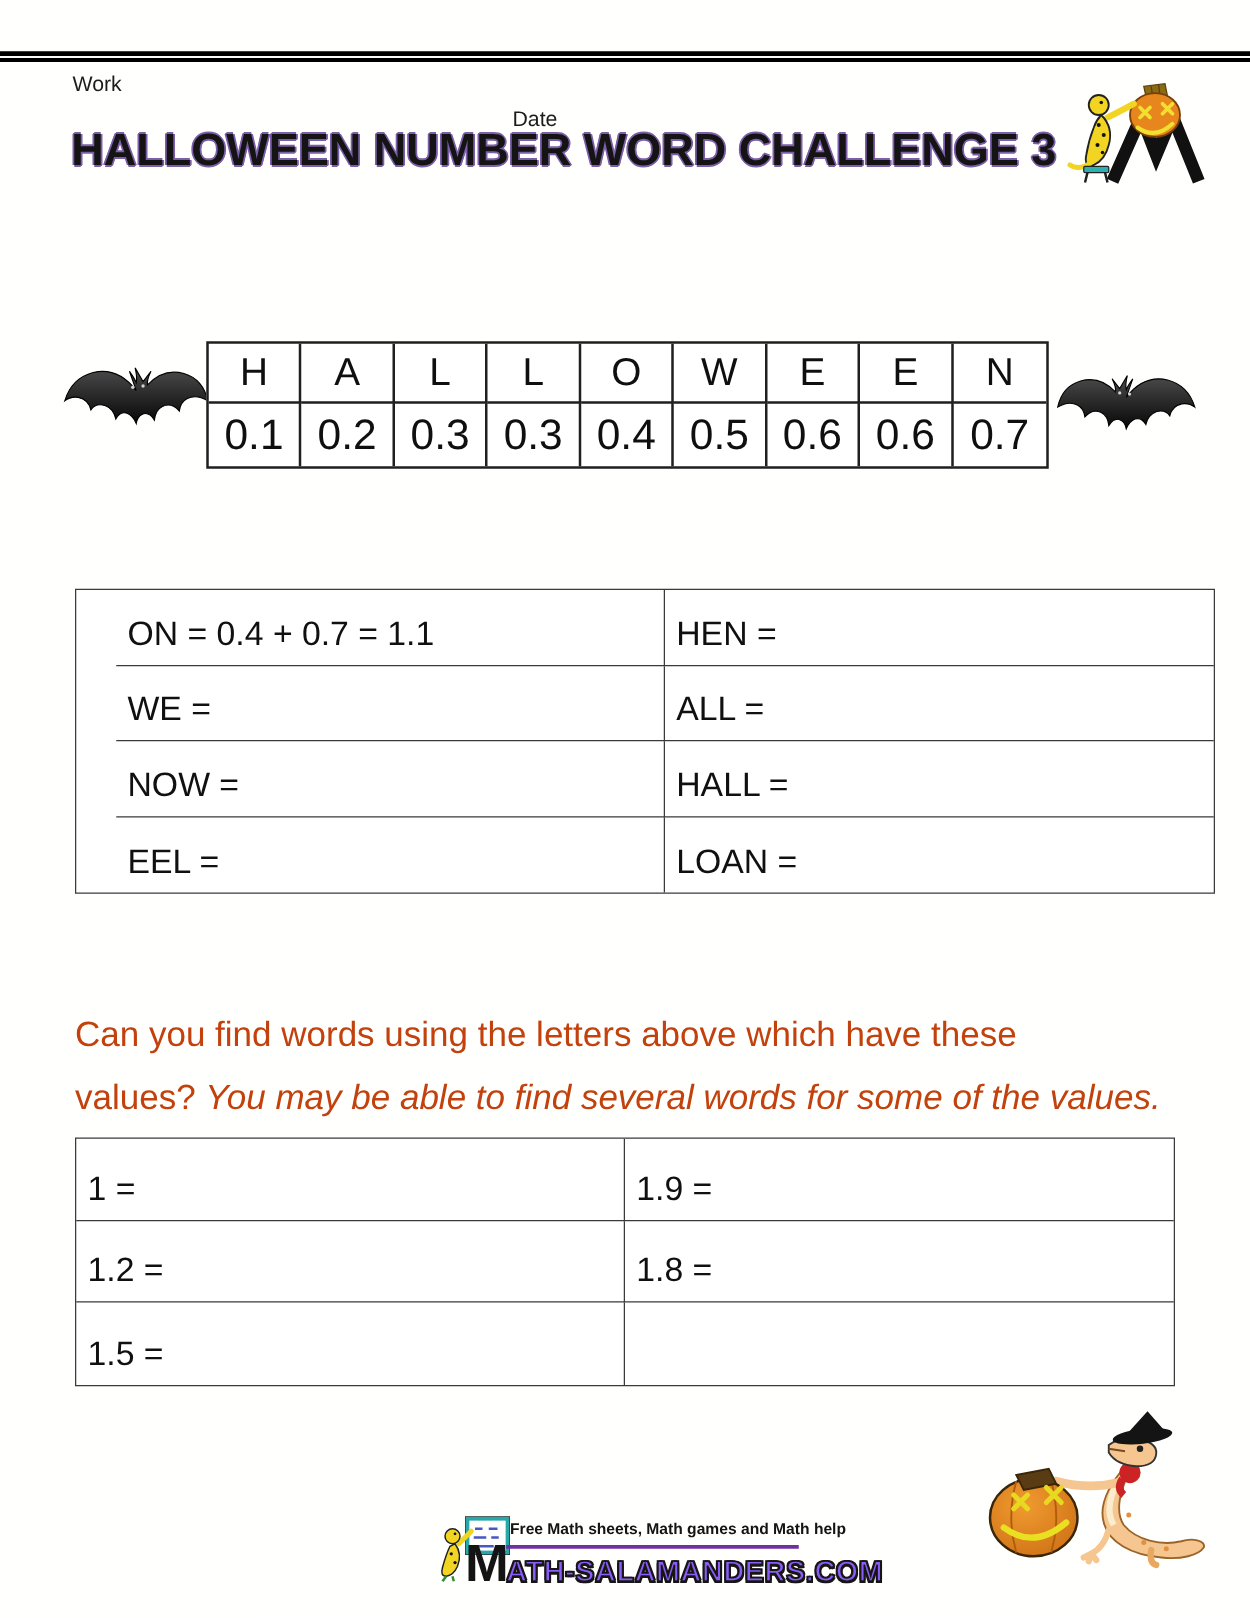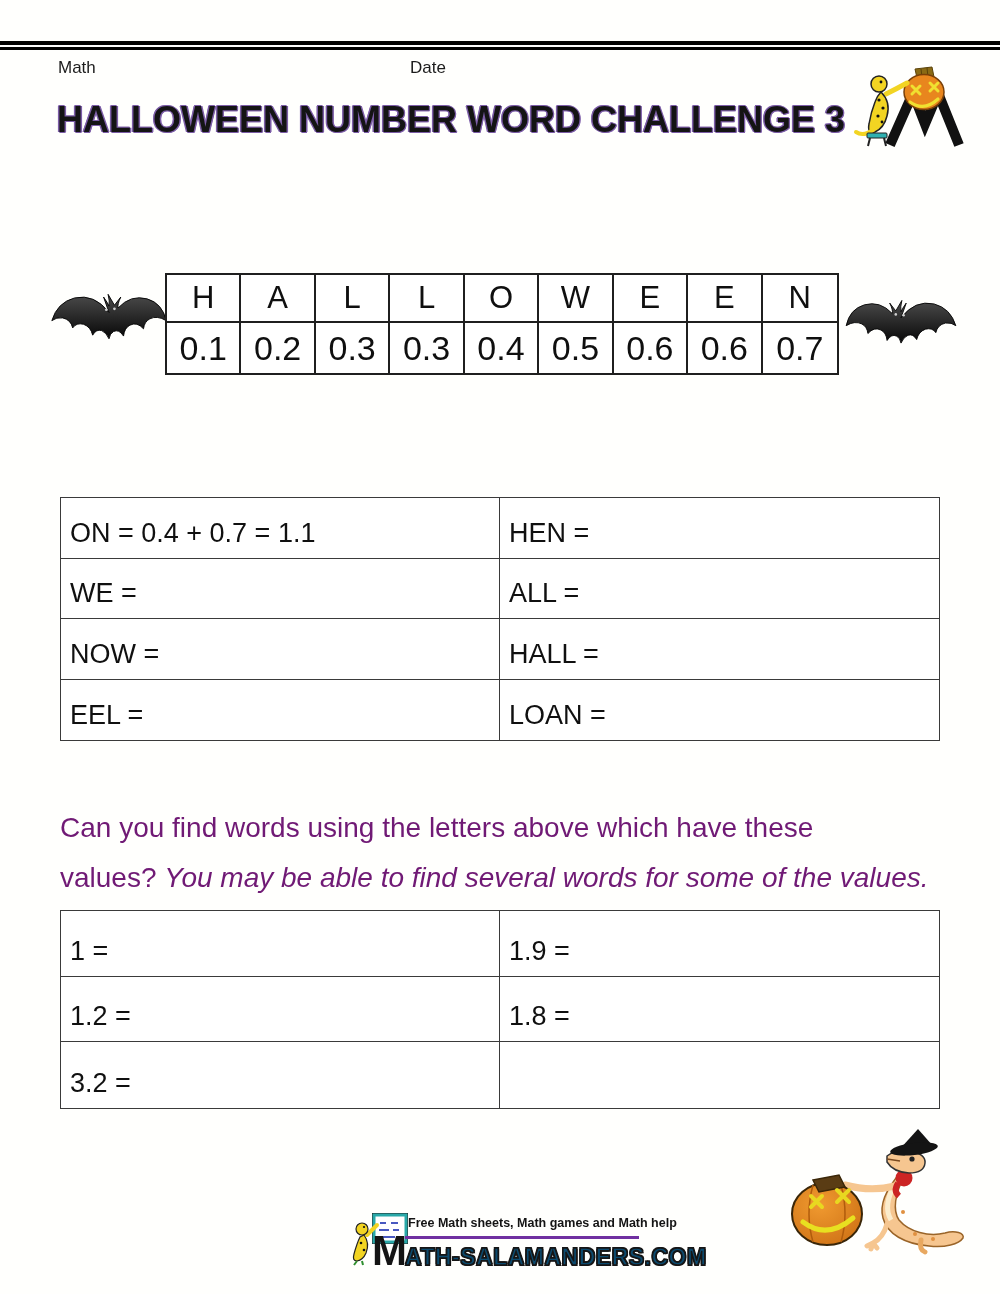--- a/index.html
+++ b/index.html
@@ -28,46 +28,46 @@
   .lettersgrid>div:nth-child(n+10){border-bottom:none;}
   .lettersgrid>.row0{font-size:31px;}
   .lettersgrid>.row1{font-size:34px;}
 
   .anstable{left:60px;width:878px;display:grid;grid-template-columns:1fr 1fr;
     border:1.6px solid #3a3a3a;background:#fff;}
   .anstable>div{border-right:1.6px solid #3a3a3a;border-bottom:1.6px solid #3a3a3a;
     display:flex;align-items:flex-end;justify-content:flex-start;
     padding:0 0 9px 9px;font-size:27px;color:#101010;}
   .anstable>div:nth-child(2n){border-right:none;}
-  .words{top:497px;grid-template-rows:repeat(4,60.5px);}
+  .words{top:471px;grid-template-rows:repeat(4,60.5px);padding-left:32px;}
   .words>div:nth-child(n+7){border-bottom:none;}
   .numbers{top:910px;grid-template-rows:repeat(3,65.6px);}
   .numbers>div:nth-child(n+5){border-bottom:none;}
   .anstable>div{box-sizing:border-box;}
 
-  .h3line{font-size:28px;color:#701a75;}
+  .h3line{font-size:28px;color:#c2410c;}
   .ital{font-style:italic;}
 
   .tagline{left:408px;top:1216px;font-size:12.5px;font-weight:bold;color:#141414;}
   .purpleline{left:405px;top:1236px;width:234px;height:3px;background:#7030a0;}
   .sitename{left:372px;top:1230px;display:flex;align-items:baseline;white-space:nowrap;}
   .bigM{font-size:42px;font-weight:900;color:#141414;line-height:1;letter-spacing:-2px;}
-  .siterest{font-size:23px;font-weight:800;letter-spacing:0.5px;color:#0c4a6e;
+  .siterest{font-size:23px;font-weight:800;letter-spacing:0.5px;color:#8b5cf6;
     -webkit-text-stroke:1.3px #161616;
     text-shadow:1px 1px 0 #161616,-1px -1px 0 #161616,1px -1px 0 #161616,-1px 1px 0 #161616;}
 </style>
 </head>
 <body>
 
 <div class="page">
 
   <div class="abs toprule"></div>
 
-  <div class="abs fieldlabel" style="left:58px;">Math</div>
-  <div class="abs fieldlabel" style="left:410px;">Date</div>
+  <div class="abs fieldlabel" style="left:58px;">Work</div>
+  <div class="abs fieldlabel" style="left:410px;margin-top:28px;">Date</div>
 
   <svg class="abs" style="left:852px;top:60px;" width="115" height="88" viewBox="0 0 115 88">
     <path d="M38,85 L61,33 L73,64 L86,33 L107,85" fill="none" stroke="#111" stroke-width="10"></path>
     <path d="M63,9 L80,7 L82,17 L65,18 Z" fill="#8a6a14" stroke="#5a420a" stroke-width="1"></path>
     <path d="M69,9 L70,17 M75,8 L76,17" stroke="#5a420a" stroke-width="1"></path>
     <ellipse cx="72" cy="32" rx="20" ry="17.5" fill="#e8861e" stroke="#7a4008" stroke-width="1.5"></ellipse>
     <path d="M60,26 l8,8 M68,26 l-8,8" stroke="#f0e030" stroke-width="3" stroke-linecap="round"></path>
     <path d="M78,23 l8,8 M86,23 l-8,8" stroke="#f0e030" stroke-width="3" stroke-linecap="round"></path>
     <path d="M58,42 Q72,52 86,39" stroke="#f0e030" stroke-width="3.2" fill="none" stroke-linecap="round"></path>
     <path d="M34,34 Q46,28 55,23" stroke="#f2d422" stroke-width="5" fill="none" stroke-linecap="round"></path>
@@ -148,21 +148,21 @@
     <div class="h3line" style="line-height:50px;">
       <span>values? </span><span class="ital">You may be able to find several words for some of the values.</span>
     </div>
   </div>
 
   <div class="abs anstable numbers">
       <div class="row0">1 =</div>
       <div class="row0">1.9 =</div>
       <div class="row1">1.2 =</div>
       <div class="row1">1.8 =</div>
-      <div class="row2">3.2 =</div>
+      <div class="row2">1.5 =</div>
     </div>
 
   <svg class="abs" style="left:350px;top:1212px;" width="62" height="54" viewBox="0 0 62 54">
     <rect x="22.5" y="1.5" width="35" height="30" fill="#fff" stroke="#222" stroke-width="1"></rect>
     <rect x="24" y="3" width="32" height="27" fill="#fff" stroke="#28a8a8" stroke-width="3"></rect>
     <path d="M30,11 h6 M41,11 h7 M29,18 h10 M43,18 h6 M30,25 h15" stroke="#4858c0" stroke-width="2"></path>
     <path d="M17,23 Q22,18 27,13" stroke="#f2d422" stroke-width="4" fill="none" stroke-linecap="round"></path>
     <circle cx="12" cy="17" r="6" fill="#f2d422" stroke="#222" stroke-width="1.2"></circle>
     <circle cx="14" cy="15" r="1.1" fill="#111"></circle>
     <path d="M14,23 Q20,31 16,41 Q13,48 7,49 Q2,49 4,42 Q7,31 10,25 Z" fill="#f2d422" stroke="#222" stroke-width="1.2"></path>

